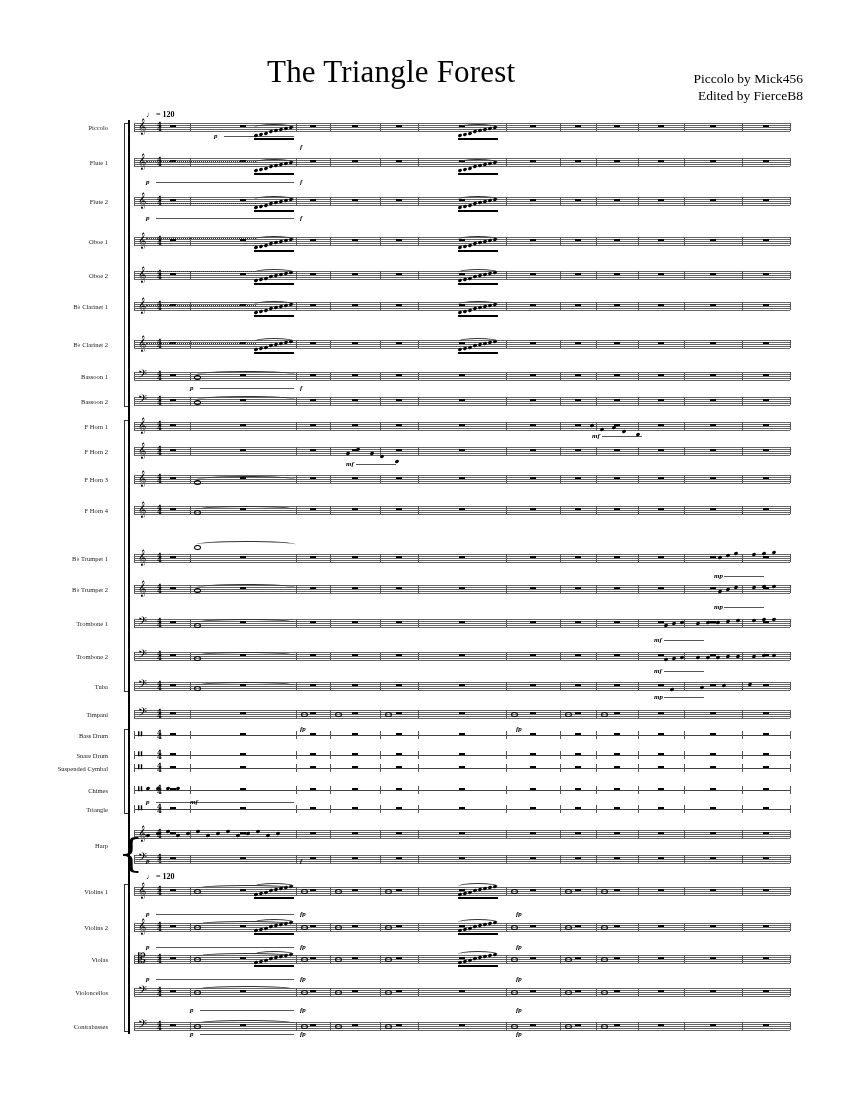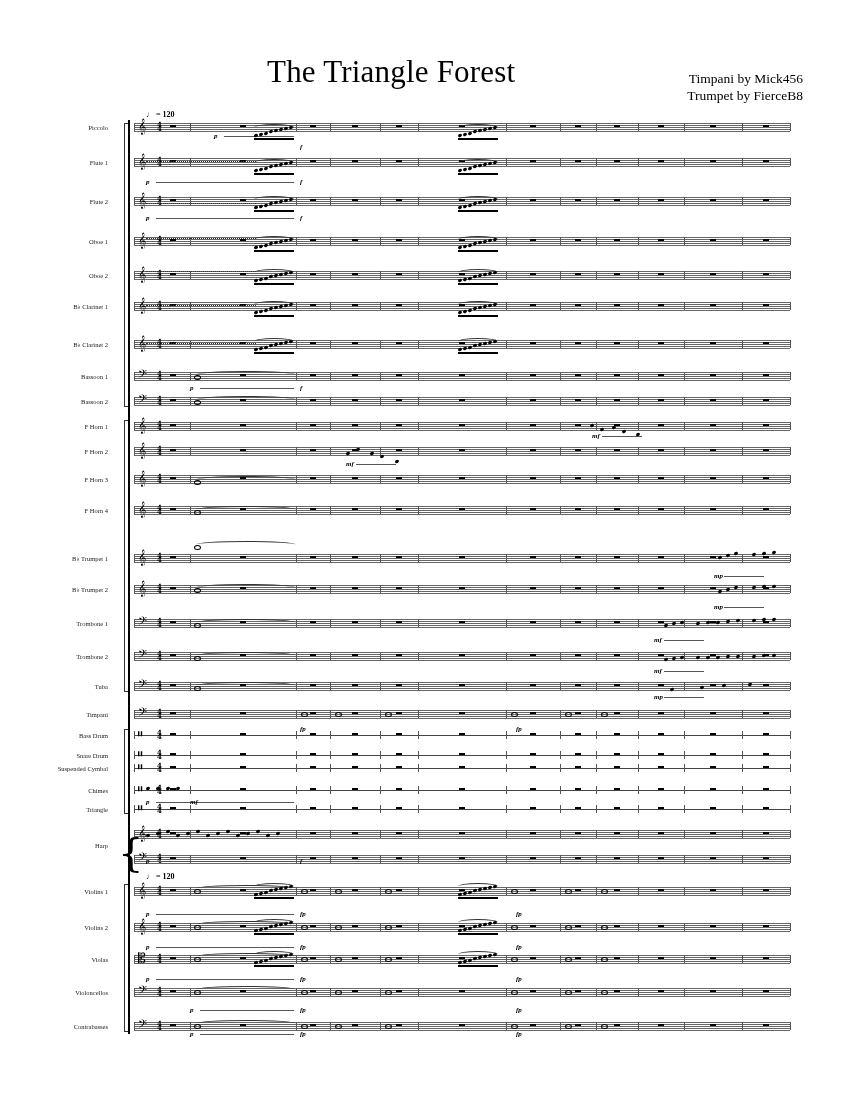--- a/index.html
+++ b/index.html
@@ -32,22 +32,22 @@
   .slur { position: absolute; border-top: 0.8px solid #333; border-radius: 50% 50% 0 0; height: 6px; }
   .trill { position: absolute; height: 2px; border-top: 1px dotted #333; }
   .brace { position: absolute; font-size: 60px; line-height: 60px; font-family: "DejaVu Serif", serif; }
 </style>
 </head>
 <body>
 
 <div>
   <div class="title">The Triangle Forest</div>
   <div class="credits">
-    <div>Timpani by Mick456</div>
-    <div>Trumpet by FierceB8</div>
+    <div>Piccolo by Mick456</div>
+    <div>Edited by FierceB8</div>
   </div>
 
   <div class="tempo" style="left:146px; top:110px;">♩ = 120</div>
   <div class="tempo" style="left:146px; top:872px;">♩ = 120</div>
 
   <div id="score">
       <div class="staff" style="top:123px;">
         <div class="line" style="top: 0px;"></div>
         <div class="line" style="top: 2px;"></div>
         <div class="line" style="top: 4px;"></div>

